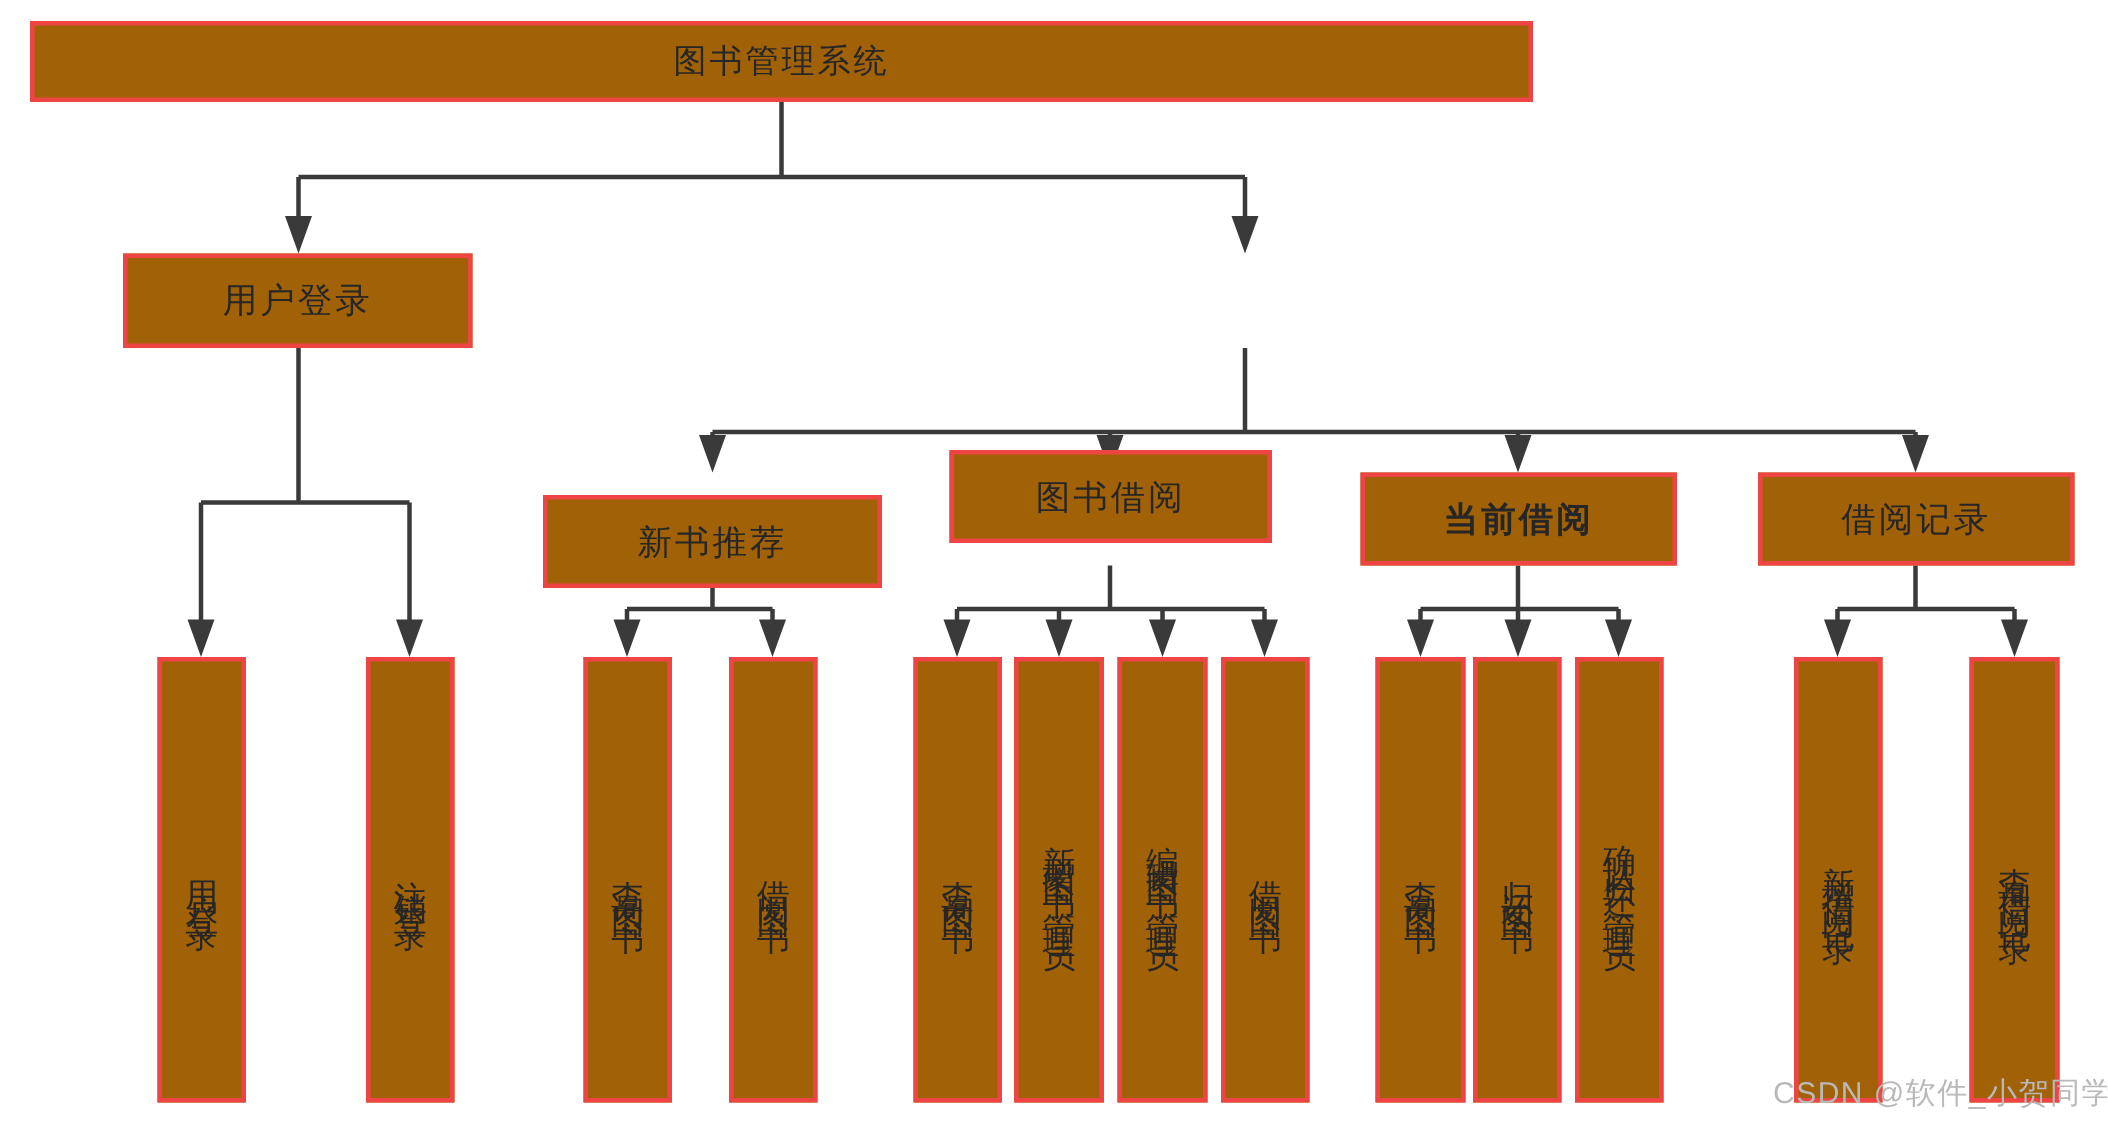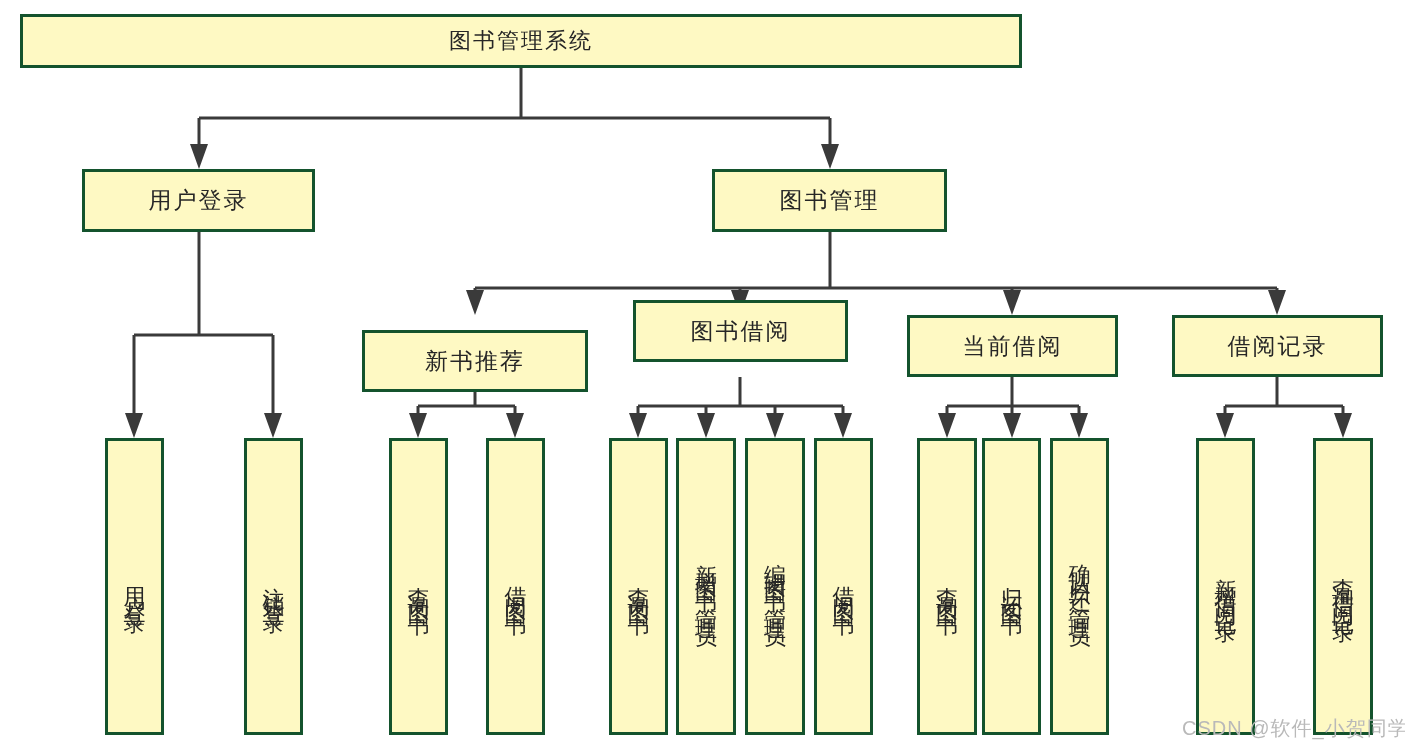--- a/index.html
+++ b/index.html
@@ -18,22 +18,22 @@
   .connectors {
     position: absolute;
     left: 0;
     top: 0;
     width: 1405px;
     height: 747px;
   }
   .box {
     position: absolute;
     box-sizing: border-box;
-    border: 3px solid #14532d;
-    background: #fef9c3;
+    border: 3px solid #ef4444;
+    background: #a16207;
     display: flex;
     align-items: center;
     justify-content: center;
     color: #262626;
   }
   .hnode span {
     font-size: 23px;
     letter-spacing: 2px;
     white-space: nowrap;
   }
@@ -94,31 +94,28 @@
              M1334 413 L1352 413 L1343 438 Z" fill="#3a3a3a" stroke="none"></path>
   </svg>
 
   <div class="box hnode root-node" style="left:20px; top:14px; width:1002px; height:54px;">
     <span>图书管理系统</span>
   </div>
 
   <div class="box hnode" style="left:82px; top:169px; width:233px; height:63px;">
     <span>用户登录</span>
   </div>
-  <div class="box hnode" style="left:712px; top:169px; width:235px; height:63px;">
-    <span>图书管理</span>
-  </div>
 
   <div class="box hnode" style="left:362px; top:330px; width:226px; height:62px;align-items:center;">
     <span>新书推荐</span>
   </div>
   <div class="box hnode" style="left:633px; top:300px; width:215px; height:62px;">
     <span>图书借阅</span>
   </div>
-  <div class="box hnode" style="left:907px; top:315px; width:211px; height:62px;">
+  <div class="box hnode" style="left:907px; top:315px; width:211px; height:62px;font-weight:bold;">
     <span>当前借阅</span>
   </div>
   <div class="box hnode" style="left:1172px; top:315px; width:211px; height:62px;">
     <span>借阅记录</span>
   </div>
 
   <div class="box leaf" style="left:105px; top:438px; width:59px; height:297px;">
     <span>用户登录</span>
   </div>
   <div class="box leaf" style="left:244px; top:438px; width:59px; height:297px;">

